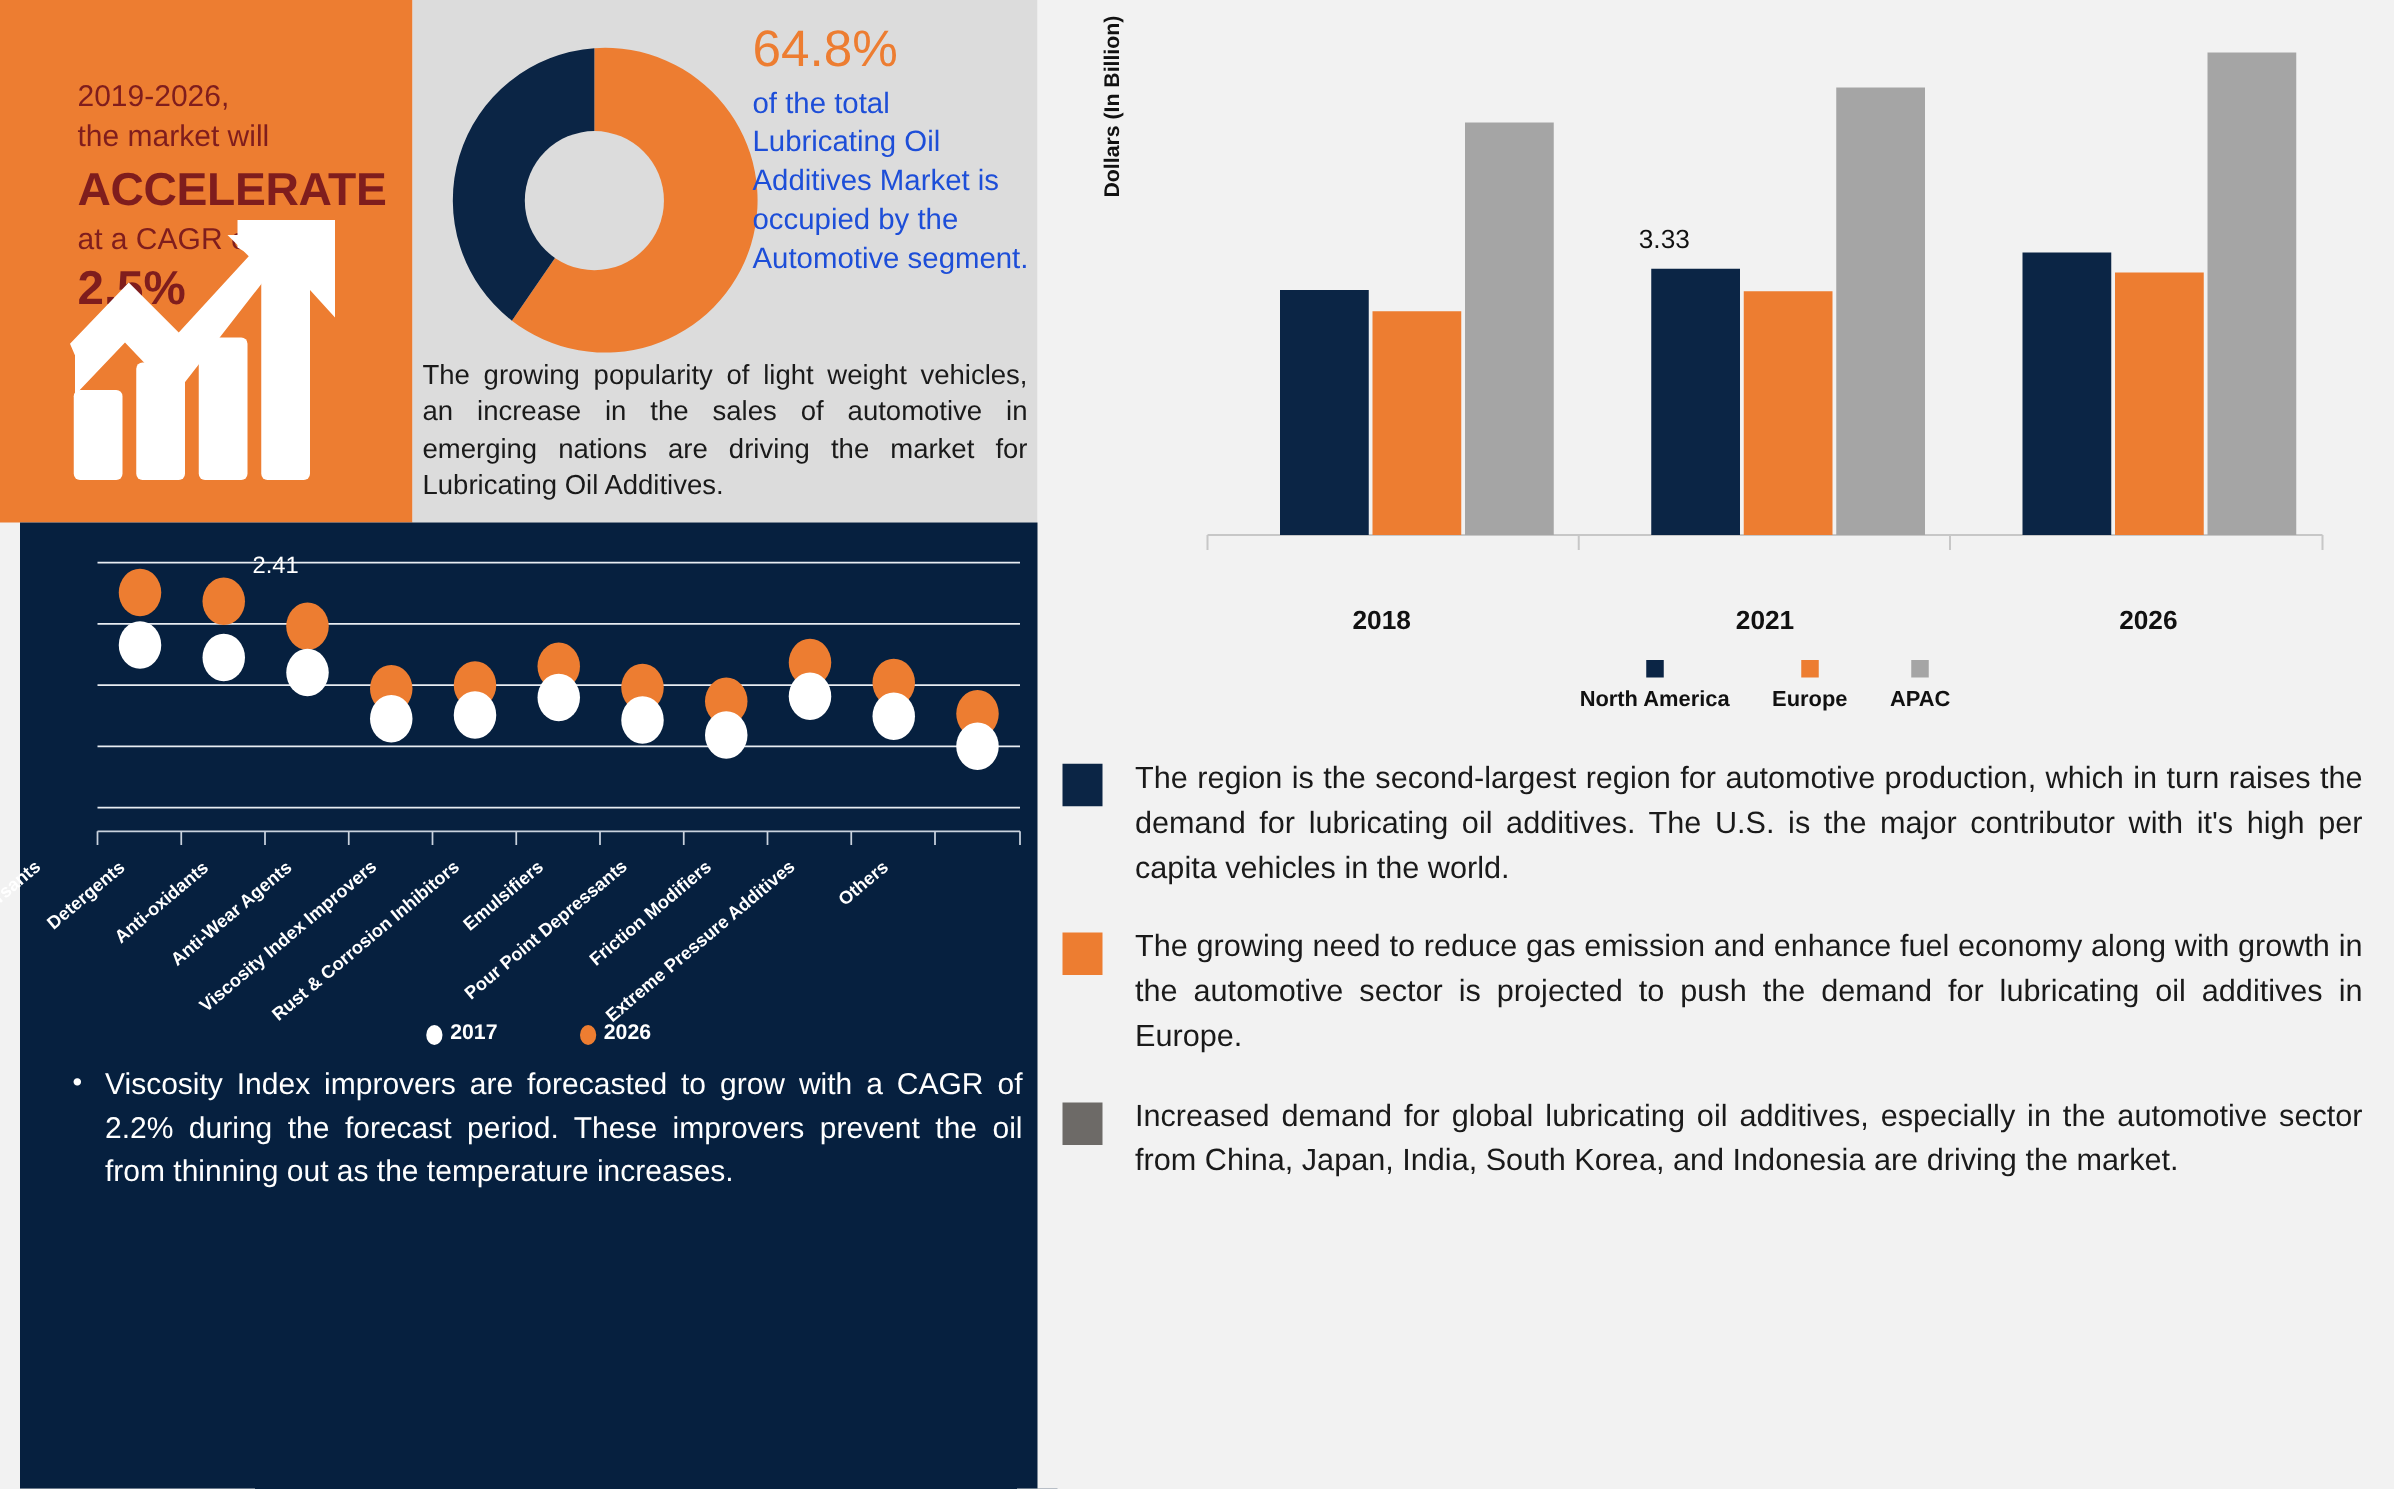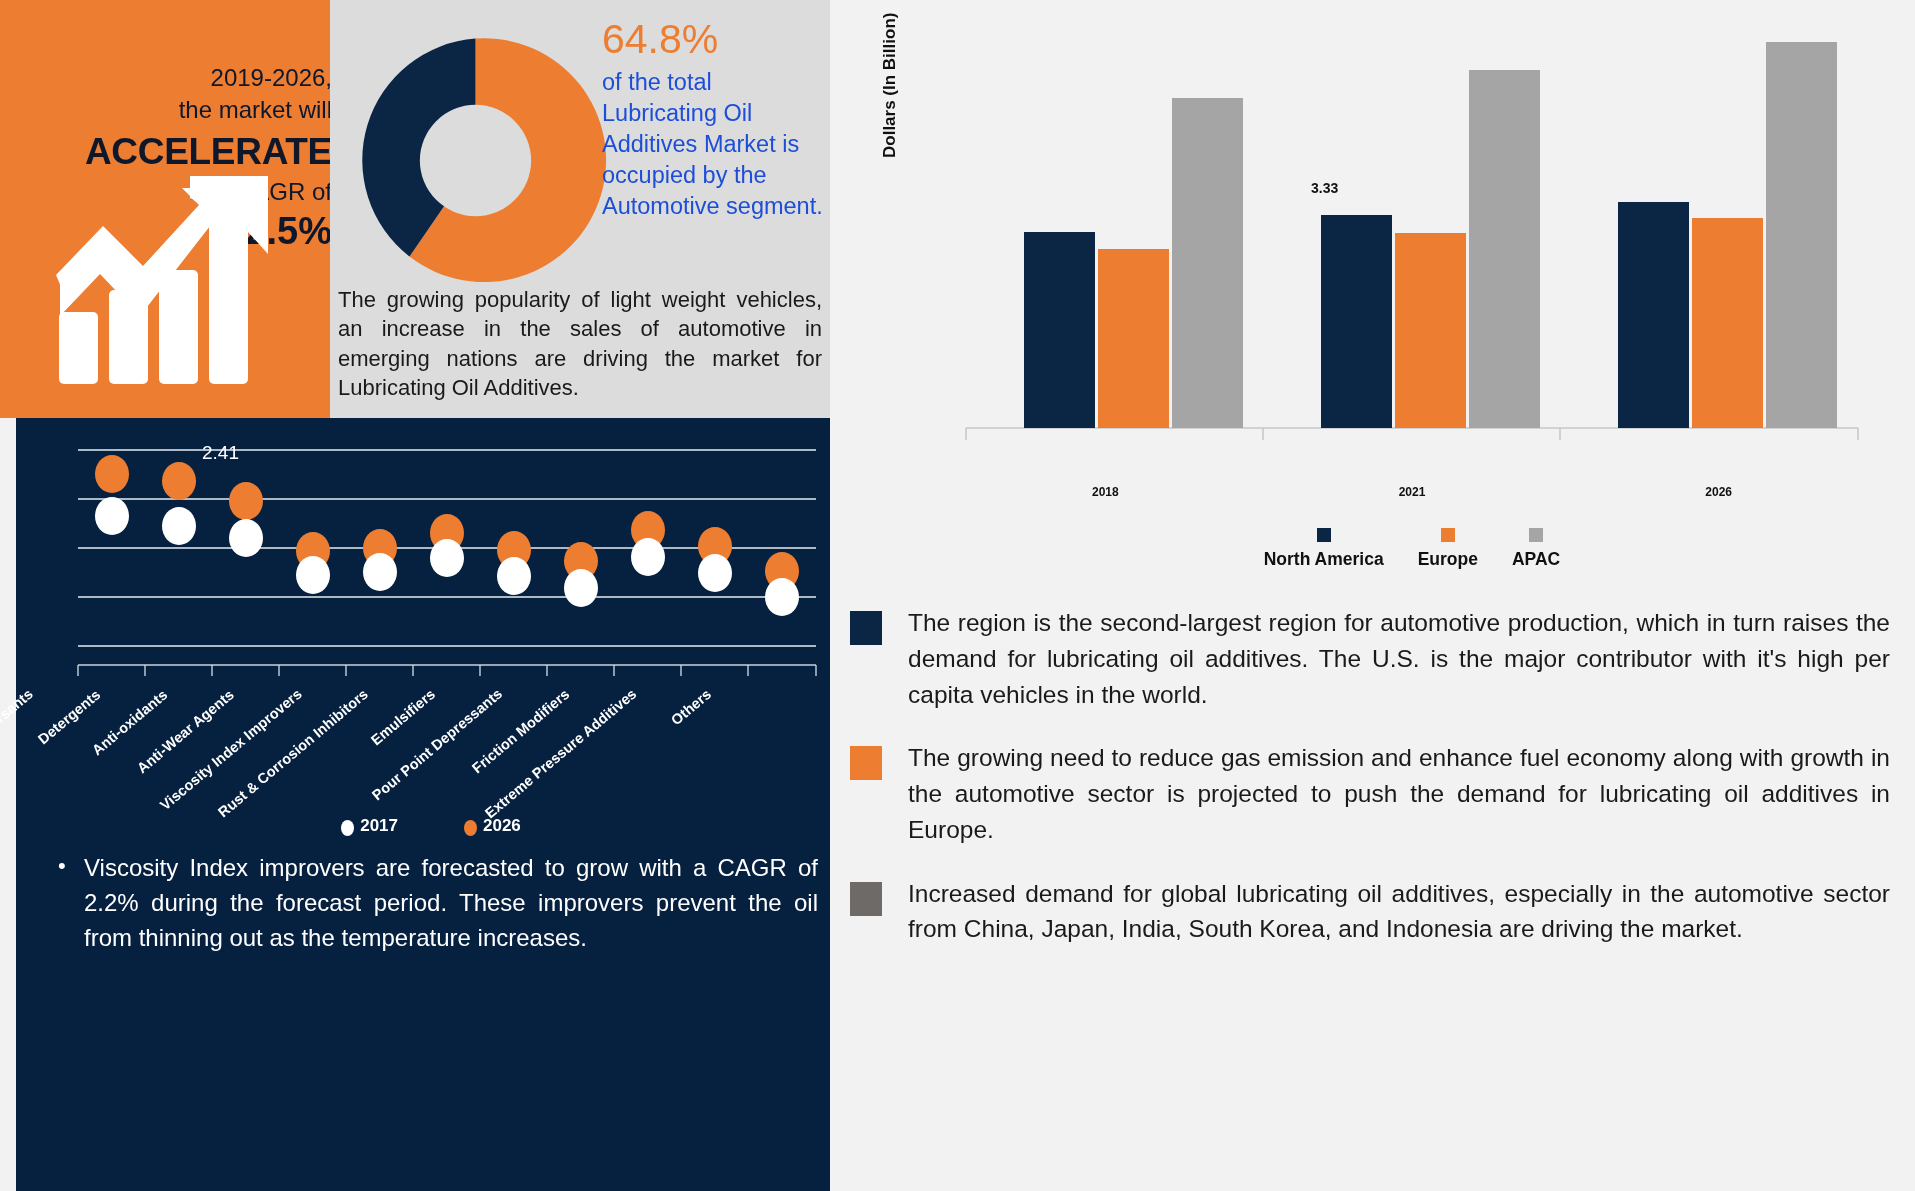--- a/index.html
+++ b/index.html
@@ -9,21 +9,21 @@
     background: #f2f2f2;
     overflow: hidden;
   }
   #root { position: relative; width: 1915px; height: 1191px; }
 
   
   #accel-panel {
     position: absolute; left: 0; top: 0; width: 330px; height: 418px;
     background: #ed7d31;
   }
-  #accel-text { position: absolute; left: 62px; top: 62px; width: 270px; color: #0f172a; text-align: right; }
+  #accel-text { position: absolute; left: 62px; top: 62px; width: 270px; color: #7f1d1d; }
   .accel-line1 { font-size: 24px; line-height: 1.35; font-weight: 400; }
   .accel-big { font-size: 37px; font-weight: 700; letter-spacing: -0.3px; line-height: 1.25; margin: 2px 0 1px; }
   .accel-line3 { font-size: 24px; line-height: 1.35; }
   .accel-pct { font-size: 38px; font-weight: 700; line-height: 1.2; margin-top: 1px; }
   #growth-icon { position: absolute; left: 52px; top: 160px; width: 225px; height: 230px; }
 
   
   #donut-panel {
     position: absolute; left: 330px; top: 0; width: 500px; height: 418px;
     background: #dcdcdc;
@@ -76,21 +76,21 @@
   }
   #barchart { position: absolute; left: 60px; top: 30px; width: 1010px; height: 540px; }
   #bar-ylabel {
     position: absolute; left: -10px; top: 128px;
     font-size: 17px; font-weight: 700; color: #111;
     transform: rotate(-90deg); transform-origin: left top; white-space: nowrap;
   }
   #bar-svg { position: absolute; left: 62px; top: 0; width: 920px; height: 450px; }
   #bar-xlabels {
     position: absolute; left: 62px; top: 455px; width: 920px;
-    display: flex; font-size: 12px; font-weight: 700; color: #111;
+    display: flex; font-size: 21px; font-weight: 700; color: #111;
   }
   #bar-xlabels span { flex: 1; text-align: center; }
   #bar-legend {
     position: absolute; left: 62px; top: 498px; width: 920px;
     display: flex; justify-content: center; gap: 34px;
     font-size: 17.5px; font-weight: 700; color: #111;
   }
   .bleg-item { display: flex; align-items: center; gap: 7px; flex-direction: column; }
   .bleg-sq { width: 14px; height: 14px; display: inline-block; }
 
@@ -263,21 +263,21 @@
           <rect x="517" y="40" width="71" height="358" fill="#a5a5a5"></rect>
         </g>
 
         <g>
           <rect x="666" y="172" width="71" height="226" fill="#0b2545"></rect>
           <rect x="740" y="188" width="71" height="210" fill="#ed7d31"></rect>
           <rect x="814" y="12" width="71" height="386" fill="#a5a5a5"></rect>
         </g>
       </svg>
 
-      <div style="position:absolute;left:421px;top:150px;font-size:14px;font-weight:700;color:#111;">3.33</div>
+      <div style="position:absolute;left:421px;top:150px;font-size:21px;font-weight:400;color:#111;">3.33</div>
 
       <div id="bar-xlabels">
         <span>2018</span>
         <span>2021</span>
         <span>2026</span>
       </div>
 
       <div id="bar-legend">
         <div class="bleg-item">
           <span class="bleg-sq" style="background:#0b2545"></span>

